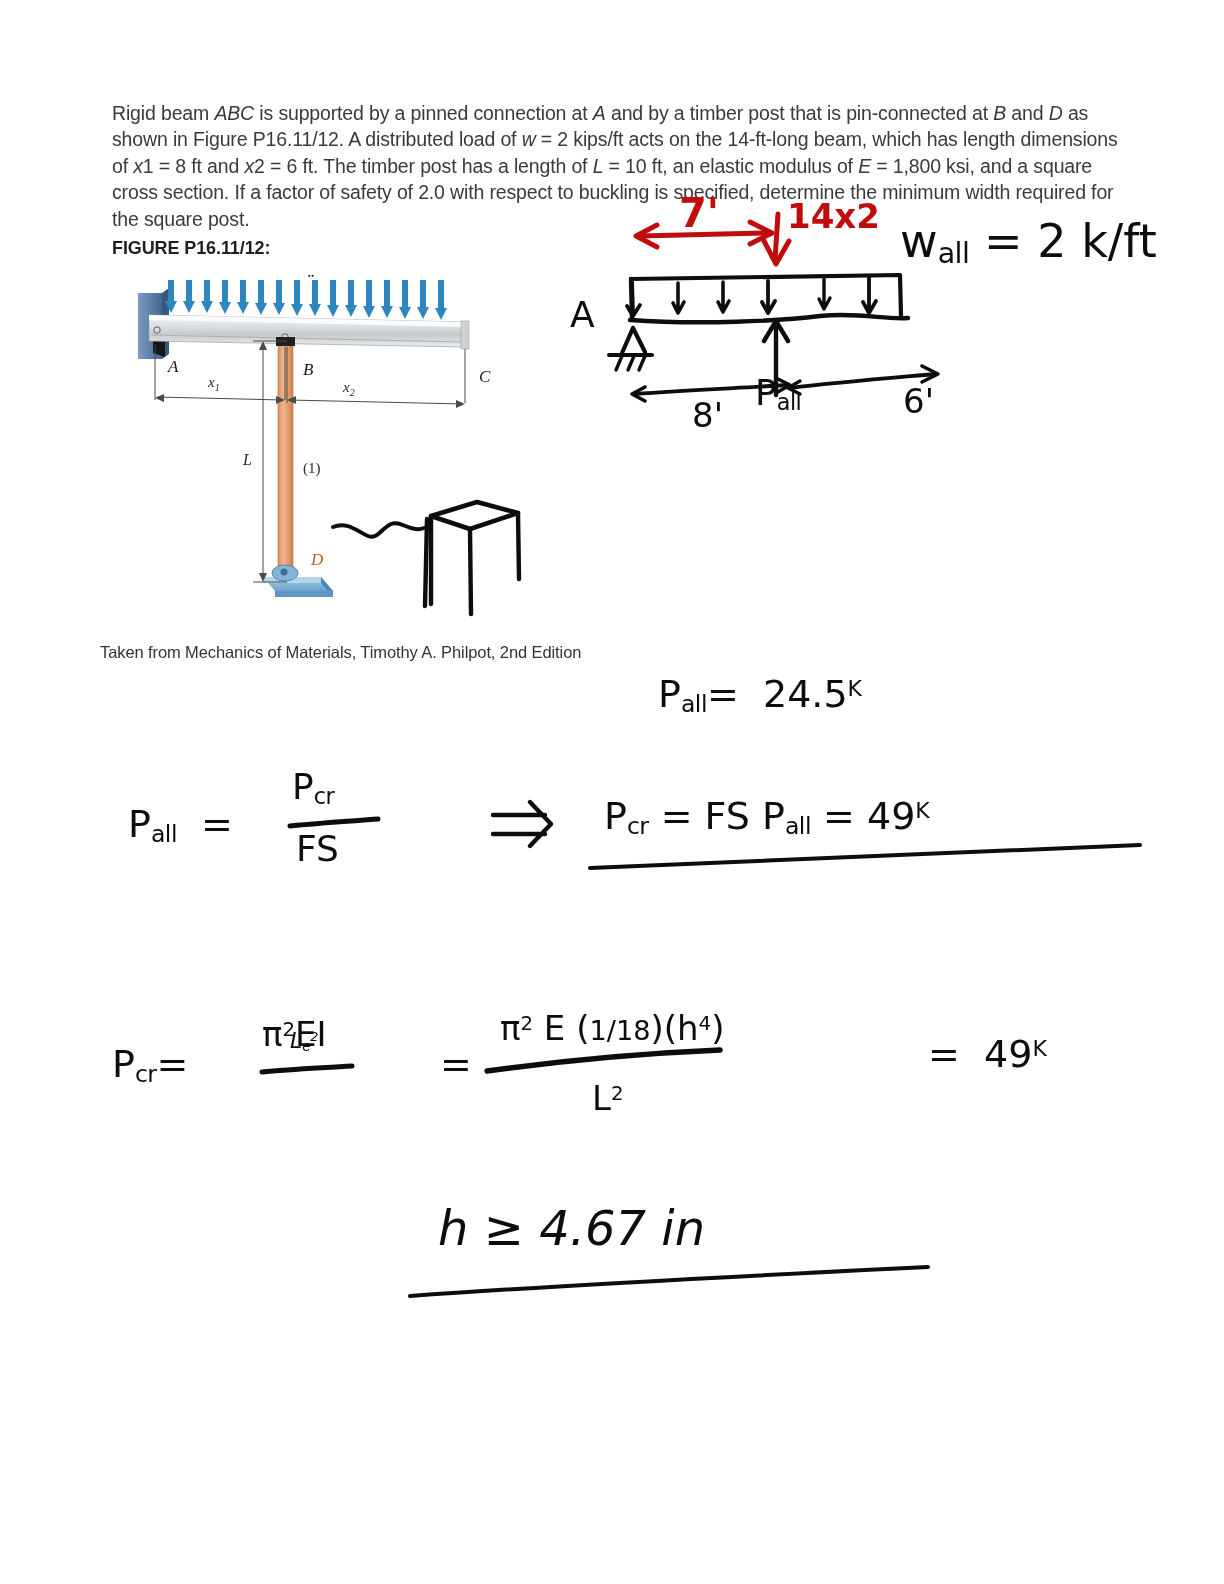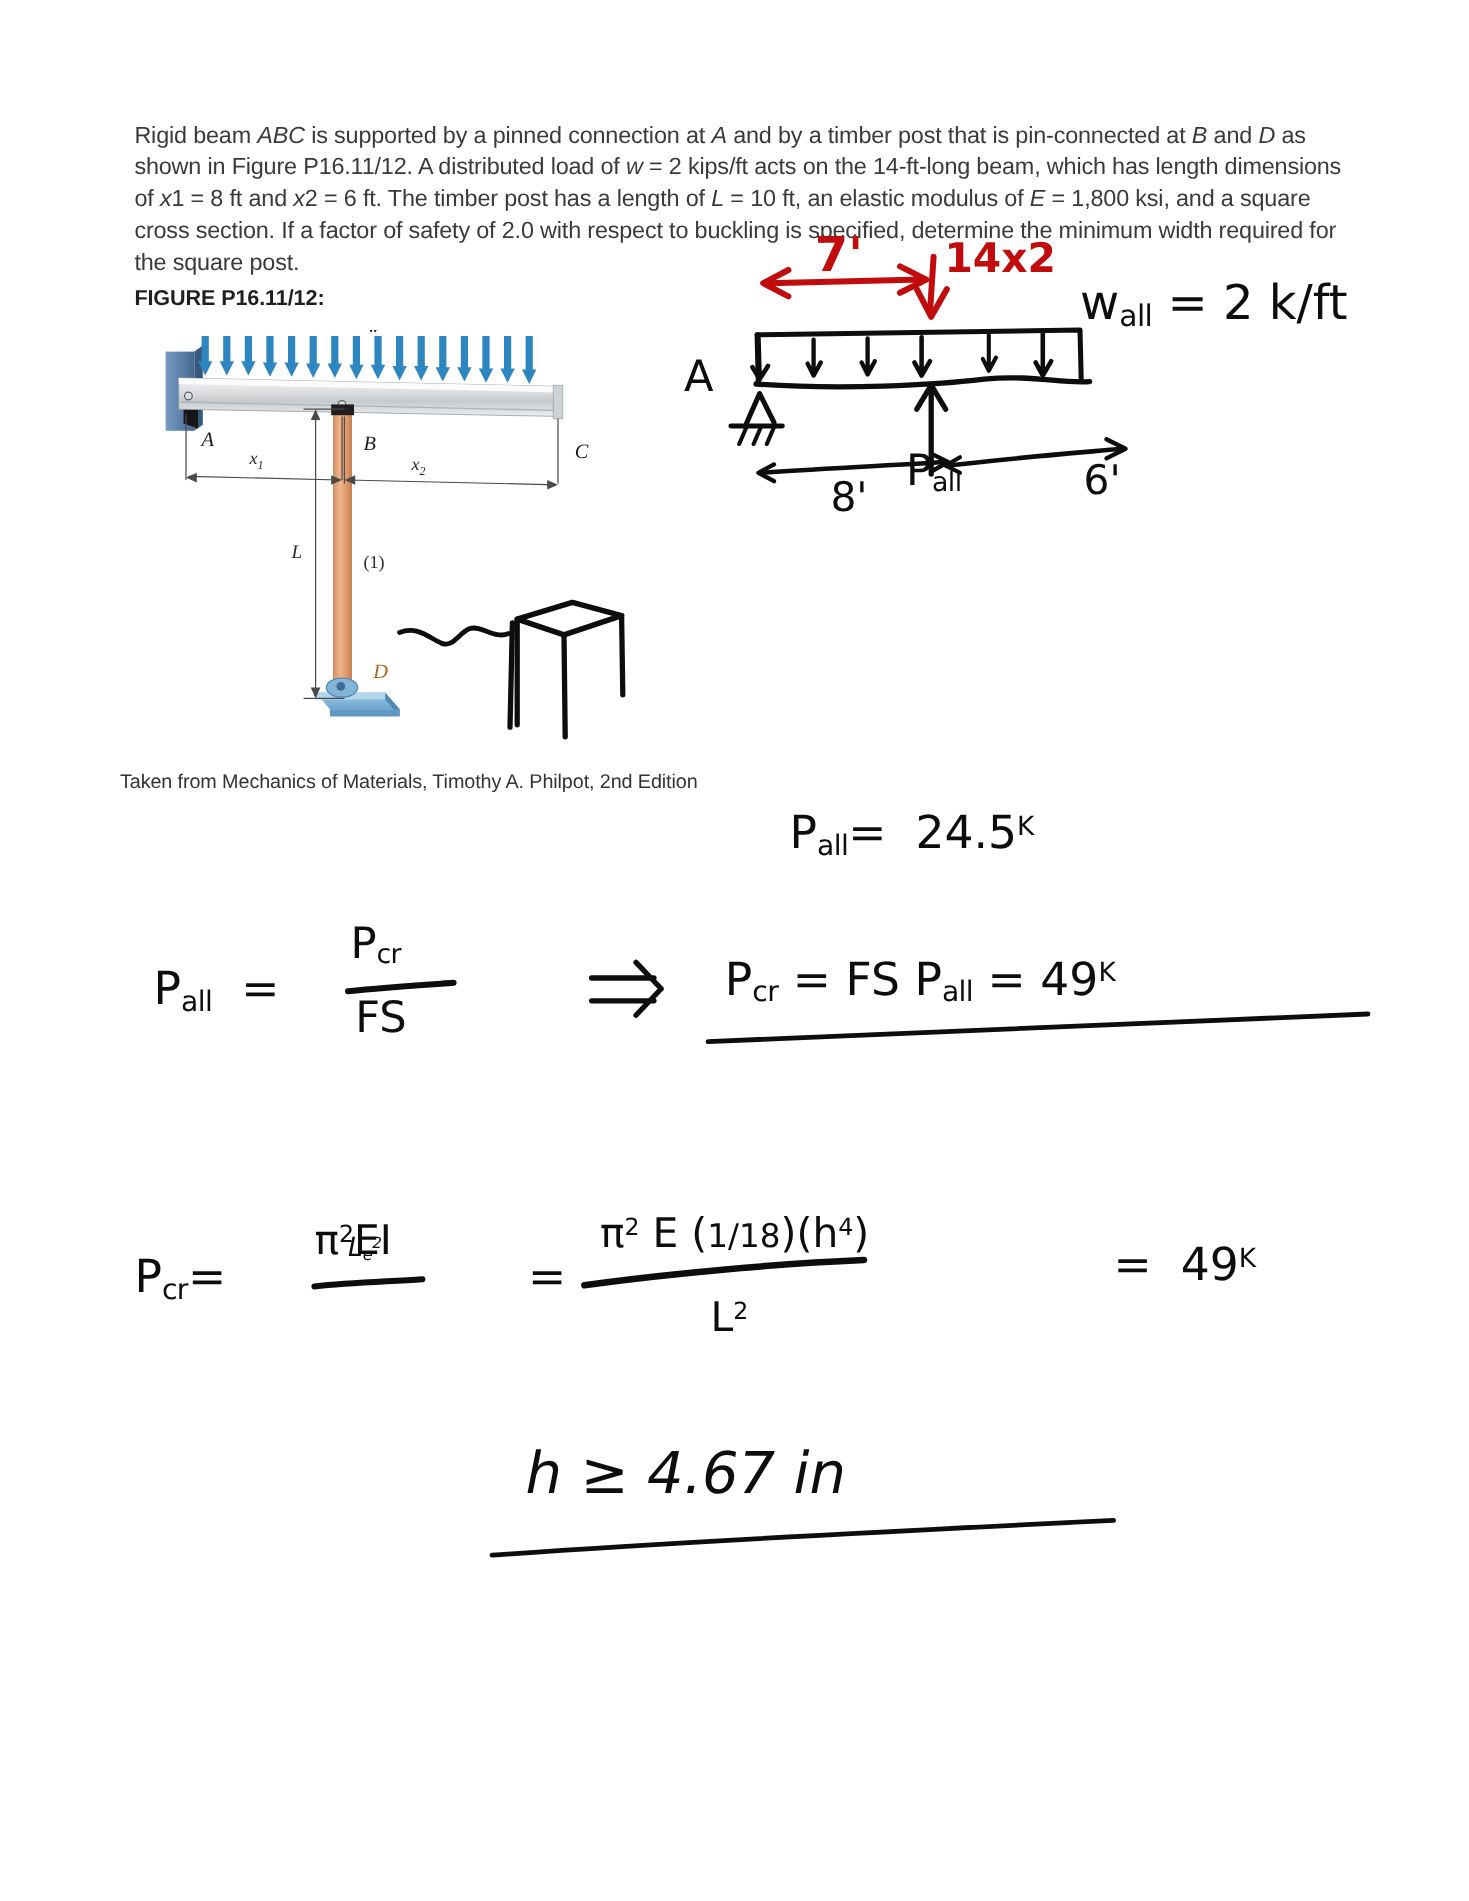--- a/index.html
+++ b/index.html
@@ -291,21 +291,21 @@
       <path d="M764 241 L776 264 L789 241"></path>
     </g>
   </svg>
 
   <div class="hand-layer">
 
     <div class="hand-text hand-red" style="left:679px; top:190px; font-size:40px;">7'</div>
 
     <div class="hand-text hand-red" style="left:787px; top:196px; font-size:34px;">14x2</div>
 
-    <div class="hand-text" style="left:900px; top:230px; font-size:40px;"><span>w</span><span class="sub">all</span> <span>= 2 k/ft</span></div>
+    <div class="hand-text" style="left:900px; top:214px; font-size:46px;"><span>w</span><span class="sub">all</span> <span>= 2 k/ft</span></div>
 
     <div class="hand-text" style="left:570px; top:294px; font-size:36px;">A</div>
 
     <div class="hand-text" style="left:692px; top:395px; font-size:34px;">8'</div>
 
     <div class="hand-text" style="left:755px; top:372px; font-size:36px;"><span>P</span><span class="sub">all</span></div>
 
     <div class="hand-text" style="left:903px; top:381px; font-size:34px;">6'</div>
 
 

